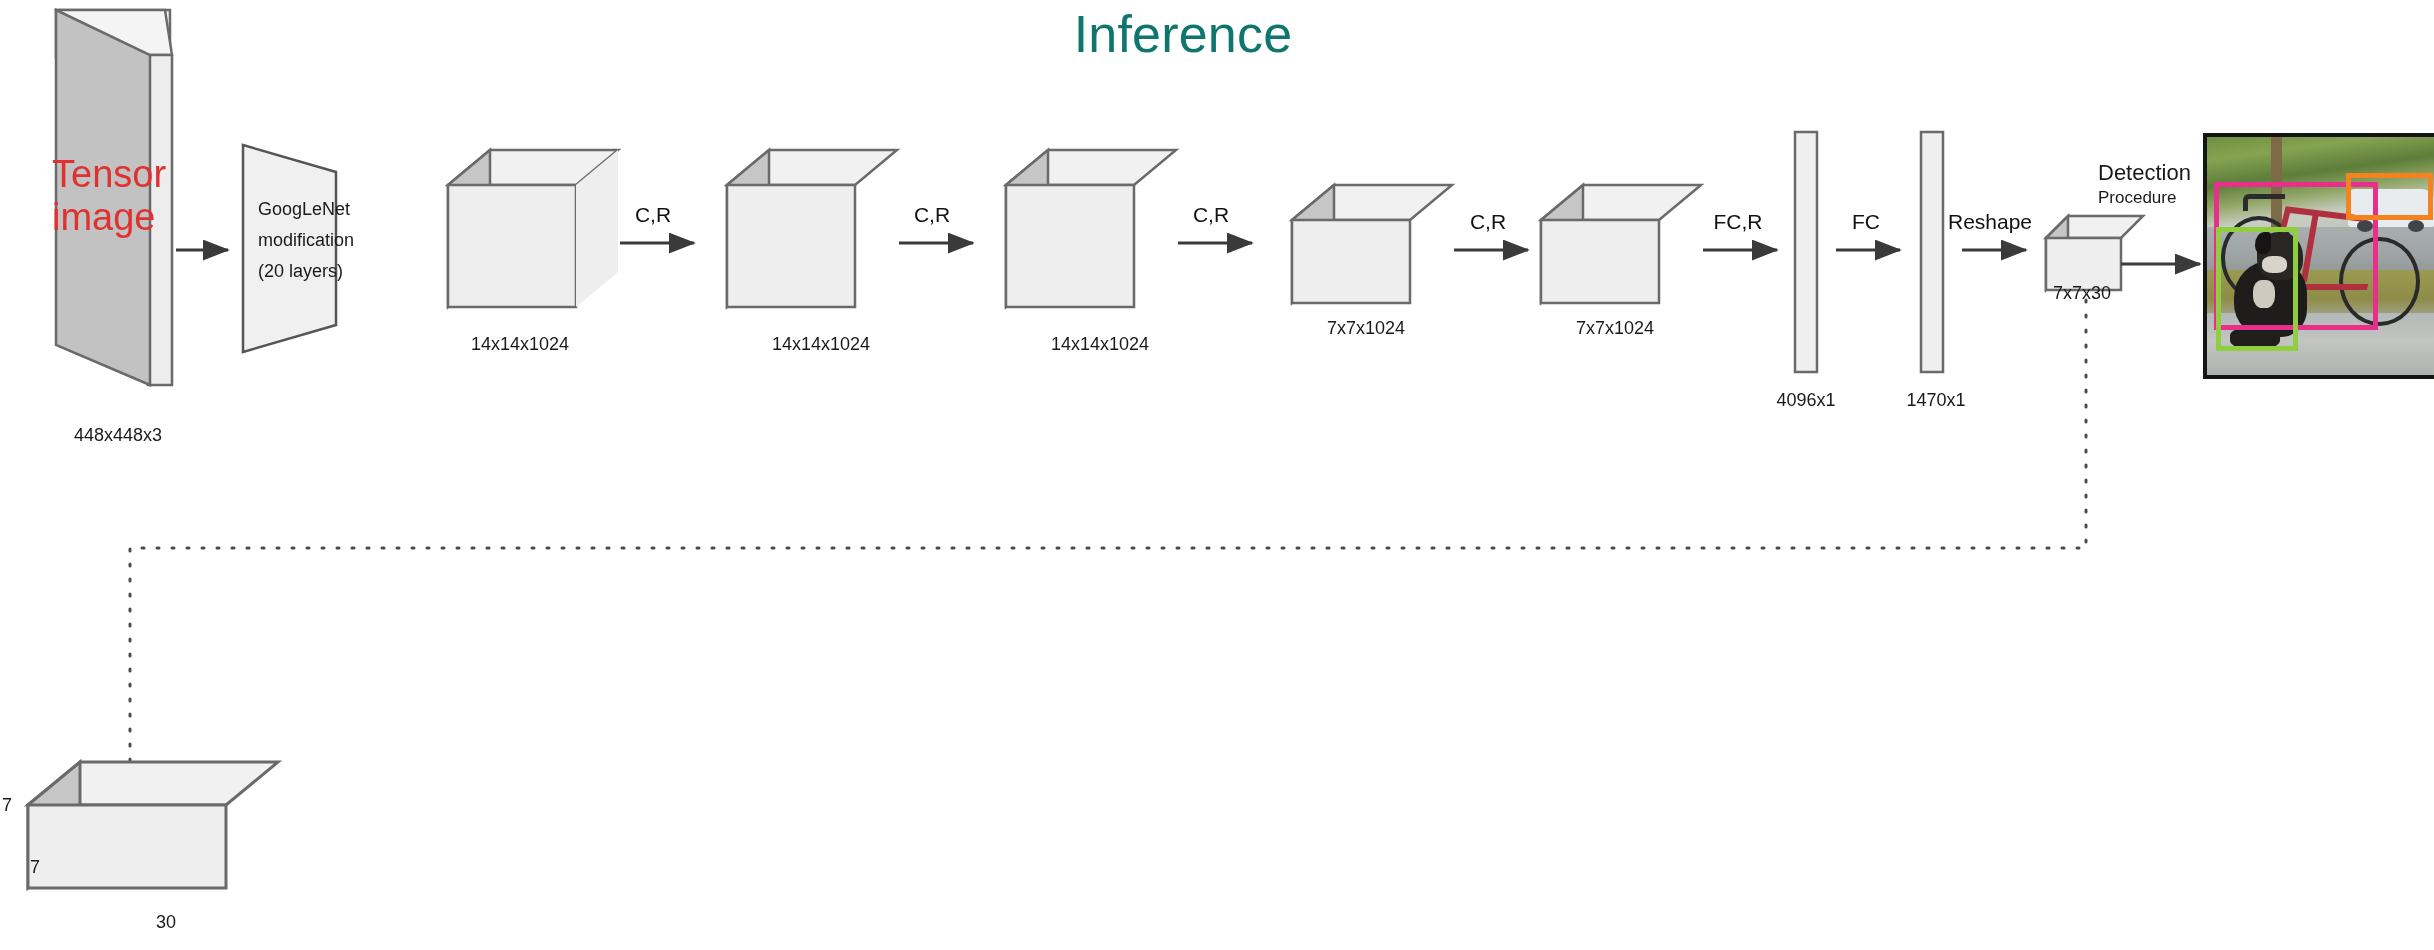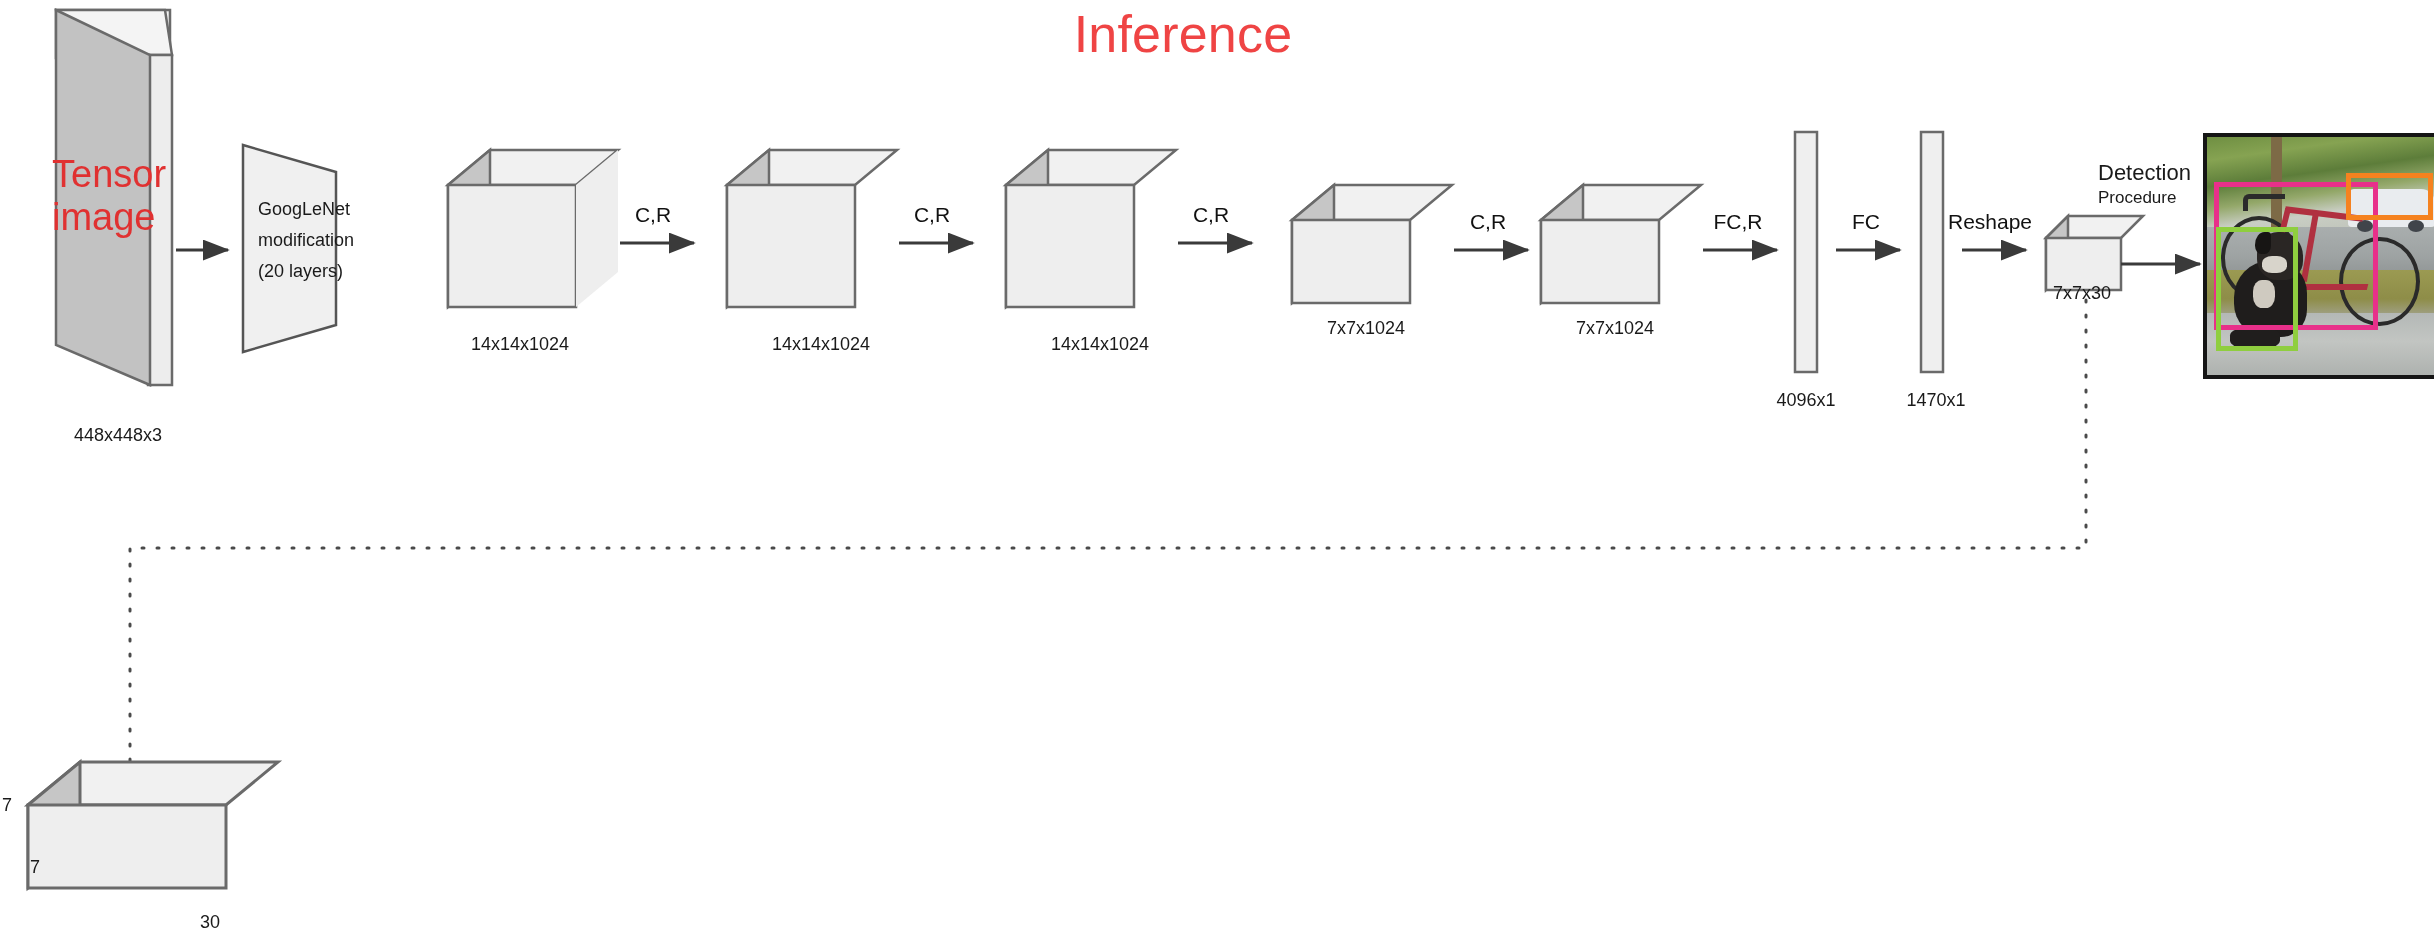--- a/index.html
+++ b/index.html
@@ -23,21 +23,21 @@
     white-space:nowrap;
     line-height:1.22;
   }
   .lbl.center{transform:translateX(-50%);text-align:center;}
   #title{
     position:absolute;
     left:1183px; top:4px;
     transform:translateX(-50%);
     font-size:52px;
     letter-spacing:.2px;
-    color:#ef4444;
+    color:#0f766e;
     white-space:nowrap;
   }
   #tensor-caption{
     position:absolute;
     left:1160px; top:498px;
     transform:translateX(-50%);
     font-size:32px;
     color:#141414;
     white-space:nowrap;
   }
@@ -190,21 +190,21 @@
   <div class="op-label" style="left:1738px; top:210px;">FC,R</div>
   <div class="op-label" style="left:1866px; top:210px;">FC</div>
   <div class="op-label" style="left:1990px; top:210px;">Reshape</div>
 
   <div class="lbl" style="left:2098px; top:160px; font-size:22px;">Detection</div>
   <div class="lbl" style="left:2098px; top:188px; font-size:17px;">Procedure</div>
 
 
   <div class="lbl" style="left:2px; top:795px;">7</div>
   <div class="lbl" style="left:30px; top:857px;">7</div>
-  <div class="lbl center" style="left:166px; top:912px;margin-left:44px;">30</div>
+  <div class="lbl center" style="left:166px; top:912px;">30</div>
 
   <div class="det-img" style="left:2203px; top:133px; width:228px; height:238px;">
     <div class="sky"></div>
     <div class="road"></div>
     <div class="grass"></div>
     <div class="ground"></div>
 
     <div class="abs" style="left:28%;top:0;width:5%;height:40%;background:#7d6a46;"></div>
 
     <div class="whitecar" style="left:62%;top:22%;width:38%;height:16%;"></div>

